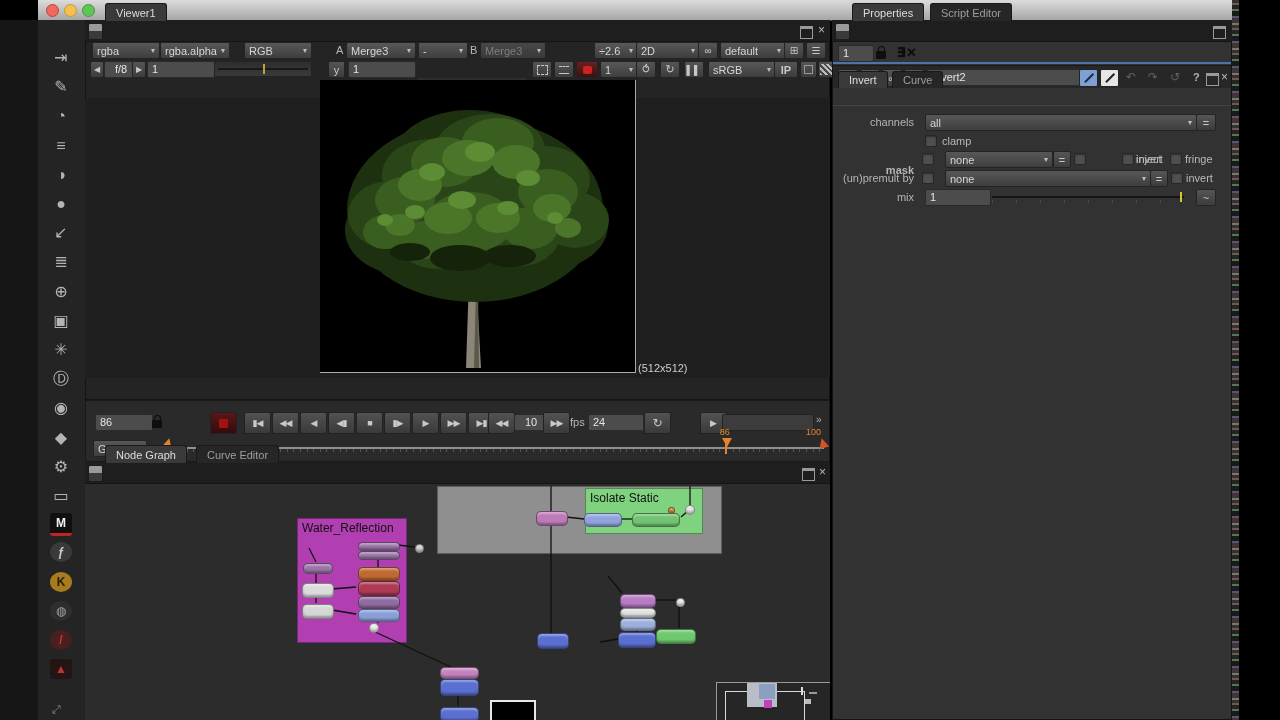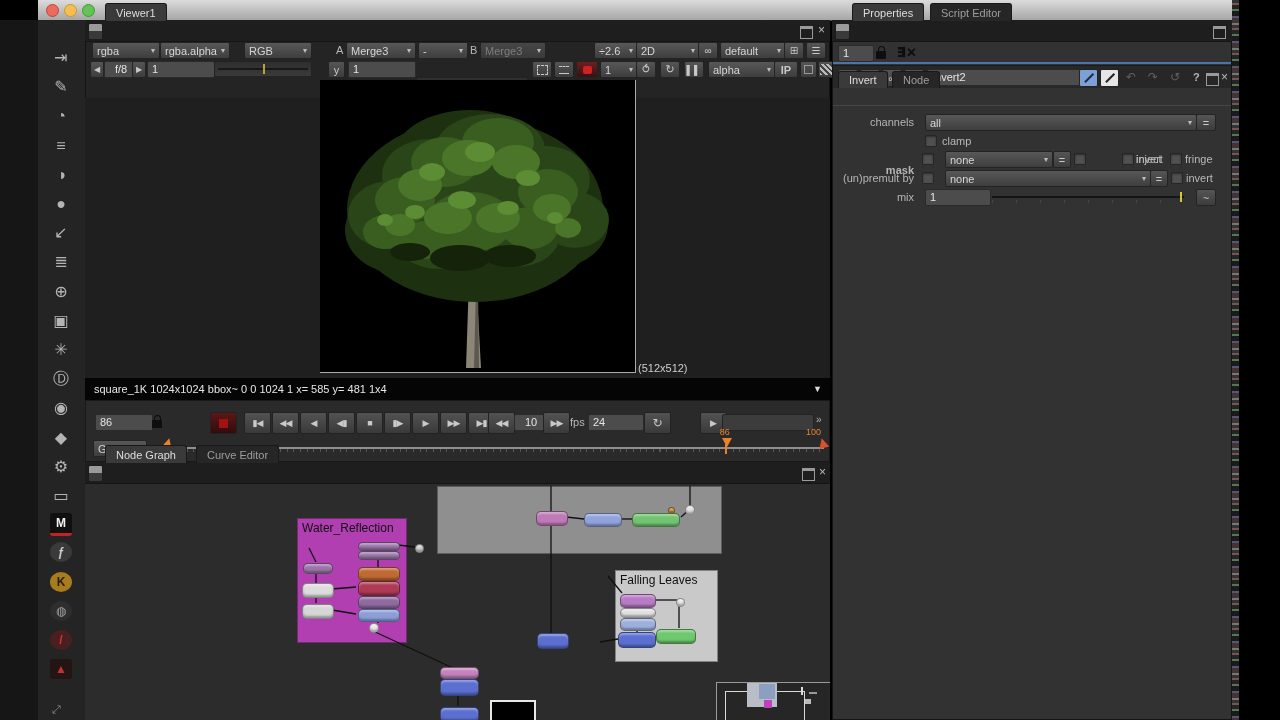--- a/index.html
+++ b/index.html
@@ -175,21 +175,21 @@
       <span style="width:9px;height:8px;background:#c22;border-radius:2px;display:block;"></span>
     </div>
   <div class="abs dd" style="left:600px;top:61px;width:28px;">
       <span>1</span>
       <span class="arr">▾</span>
     </div>
   <div class="abs ibtn" style="left:636px;top:61px;width:18px;height:15px;">⥀</div>
   <div class="abs ibtn" style="left:660px;top:61px;width:18px;height:15px;">↻</div>
   <div class="abs ibtn" style="left:684px;top:61px;width:18px;height:15px;font-size:9px;letter-spacing:1px;">▌▌</div>
   <div class="abs dd" style="left:708px;top:61px;width:58px;">
-      <span>alpha</span>
+      <span>sRGB</span>
       <span class="arr">▾</span>
     </div>
   <div class="abs ibtn" style="left:774px;top:61px;width:22px;height:15px;font-weight:bold;">IP</div>
   <div class="abs ibtn" style="left:800px;top:61px;width:15px;height:15px;">
       <span style="width:7px;height:7px;border:1px solid #999;display:block;"></span>
     </div>
   <div class="abs ibtn" style="left:818px;top:61px;width:14px;height:15px;overflow:hidden;">
       <span style="width:12px;height:11px;display:block;background:repeating-linear-gradient(45deg,#bbb 0 2px,#444 2px 4px);"></span>
     </div>
 
@@ -250,24 +250,20 @@
         <g fill="#142309">
           <ellipse cx="140" cy="178" rx="30" ry="13"></ellipse>
             <ellipse cx="190" cy="176" rx="26" ry="11"></ellipse>
             <ellipse cx="90" cy="172" rx="20" ry="9"></ellipse>
         </g>
       </svg>
     </div>
     <div class="abs" style="left:553px;top:264px;color:#cdcdcd;">(512x512)</div>
   </div>
 
-  <div class="abs" id="statusbar">
-    <span style="margin-left:9px;">square_1K 1024x1024 bbox~ 0 0 1024 1   x= 585 y= 481    1x4</span>
-    <span class="abs" style="left:728px;top:6px;font-size:9px;color:#ddd;">▼</span>
-  </div>
 
   <div class="abs" id="timeline"></div>
   <div class="abs fld" style="left:95px;top:414px;width:48px;">86</div>
   <div class="abs" style="left:152px;top:415px;width:11px;height:13px;">
     <span style="position:absolute;left:2px;top:0;width:5px;height:5px;border:1.5px solid #0c0c0c;border-bottom:none;border-radius:4px 4px 0 0;"></span>
     <span style="position:absolute;left:0;top:5px;width:10px;height:8px;background:#0e0e0e;border-radius:1px;"></span>
   </div>
   <div class="abs tbtn" style="left:210px;top:412px;width:24px;background:linear-gradient(#5c1616,#320c0c);">
       <span style="width:9px;height:9px;background:#a31212;display:block;"></span>
     </div>
@@ -337,25 +333,25 @@
       <div style="position:absolute;left:8px;top:8px;width:78px;height:28px;border:1px solid #d8d8d8;"></div>
       <div style="position:absolute;left:30px;top:0;width:30px;height:24px;background:#b9bdc6;"></div>
       <div style="position:absolute;left:42px;top:1px;width:16px;height:15px;background:#8d9fc0;"></div>
       <div style="position:absolute;left:47px;top:17px;width:8px;height:8px;background:#c040c0;"></div>
       <div style="position:absolute;left:84px;top:4px;width:2px;height:8px;background:#ddd;"></div>
       <div style="position:absolute;left:92px;top:9px;width:8px;height:2px;background:#999;"></div>
       <div style="position:absolute;left:88px;top:16px;width:6px;height:5px;background:#bbb;"></div>
     </div>
 
   <div class="backdrop" style="left: 352px; top: 2px; width: 283px; height: 66px; background: rgb(143, 143, 143); z-index: 1;"></div>
+      <div class="backdrop" style="left: 500px; top: 4px; width: 116px; height: 44px; background: rgb(127, 211, 127); z-index: 1;">
+        <div class="bl">Isolate Static</div>
+      </div>
       <div class="backdrop" style="left: 212px; top: 34px; width: 108px; height: 123px; background: rgb(177, 63, 177); z-index: 1;">
         <div class="bl">Water_Reflection</div>
-      </div>
-      <div class="backdrop" style="left: 530px; top: 86px; width: 101px; height: 90px; background: rgb(201, 201, 201); z-index: 1;">
-        <div class="bl">Falling Leaves</div>
       </div>
       <svg width="745" height="236" style="position: absolute; left: 0px; top: 0px; z-index: 2; pointer-events: none;">
         <line x1="466" y1="2" x2="466" y2="149" stroke="#101010" stroke-width="1.3"></line>
         <line x1="481" y1="33" x2="499" y2="35" stroke="#101010" stroke-width="1.3"></line>
         <line x1="535" y1="35" x2="547" y2="35" stroke="#101010" stroke-width="1.3"></line>
         <line x1="605" y1="2" x2="605" y2="25" stroke="#101010" stroke-width="1.3"></line>
         <line x1="605" y1="25" x2="596" y2="33" stroke="#101010" stroke-width="1.3"></line>
         <line x1="330" y1="63" x2="313" y2="61" stroke="#101010" stroke-width="1.3"></line>
         <line x1="224" y1="64" x2="231" y2="78" stroke="#101010" stroke-width="1.3"></line>
         <line x1="231" y1="88" x2="231" y2="99" stroke="#101010" stroke-width="1.3"></line>
@@ -438,21 +434,21 @@
   <div class="abs" style="left:1148px;top:70px;color:#606060;font-size:12px;">↷</div>
   <div class="abs" style="left:1170px;top:70px;color:#606060;font-size:12px;">↺</div>
   <div class="abs" style="left:1193px;top:71px;color:#b5b5b5;font-weight:bold;">?</div>
   <div class="abs win-ic" style="left:1206px;top:73px;"></div>
   <div class="abs x-ic" style="left:1221px;top:72px;">×</div>
 
   <div class="tab active" style="left:838px;top:71px;height:16px;">
       <span>Invert</span>
     </div>
   <div class="tab" style="left:892px;top:71px;height:16px;">
-      <span>Node</span>
+      <span>Curve</span>
     </div>
   <div class="abs" style="left:833px;top:105px;width:398px;height:1px;background:#454545;"></div>
 
   <div class="plabel" style="left:838px;top:116px;">channels</div>
   <div class="abs dd" style="left:925px;top:114px;width:262px;">
       <span>all</span>
       <span class="arr">▾</span>
     </div>
   <div class="abs ibtn" style="left:1196px;top:114px;width:18px;height:15px;">=</div>
 

